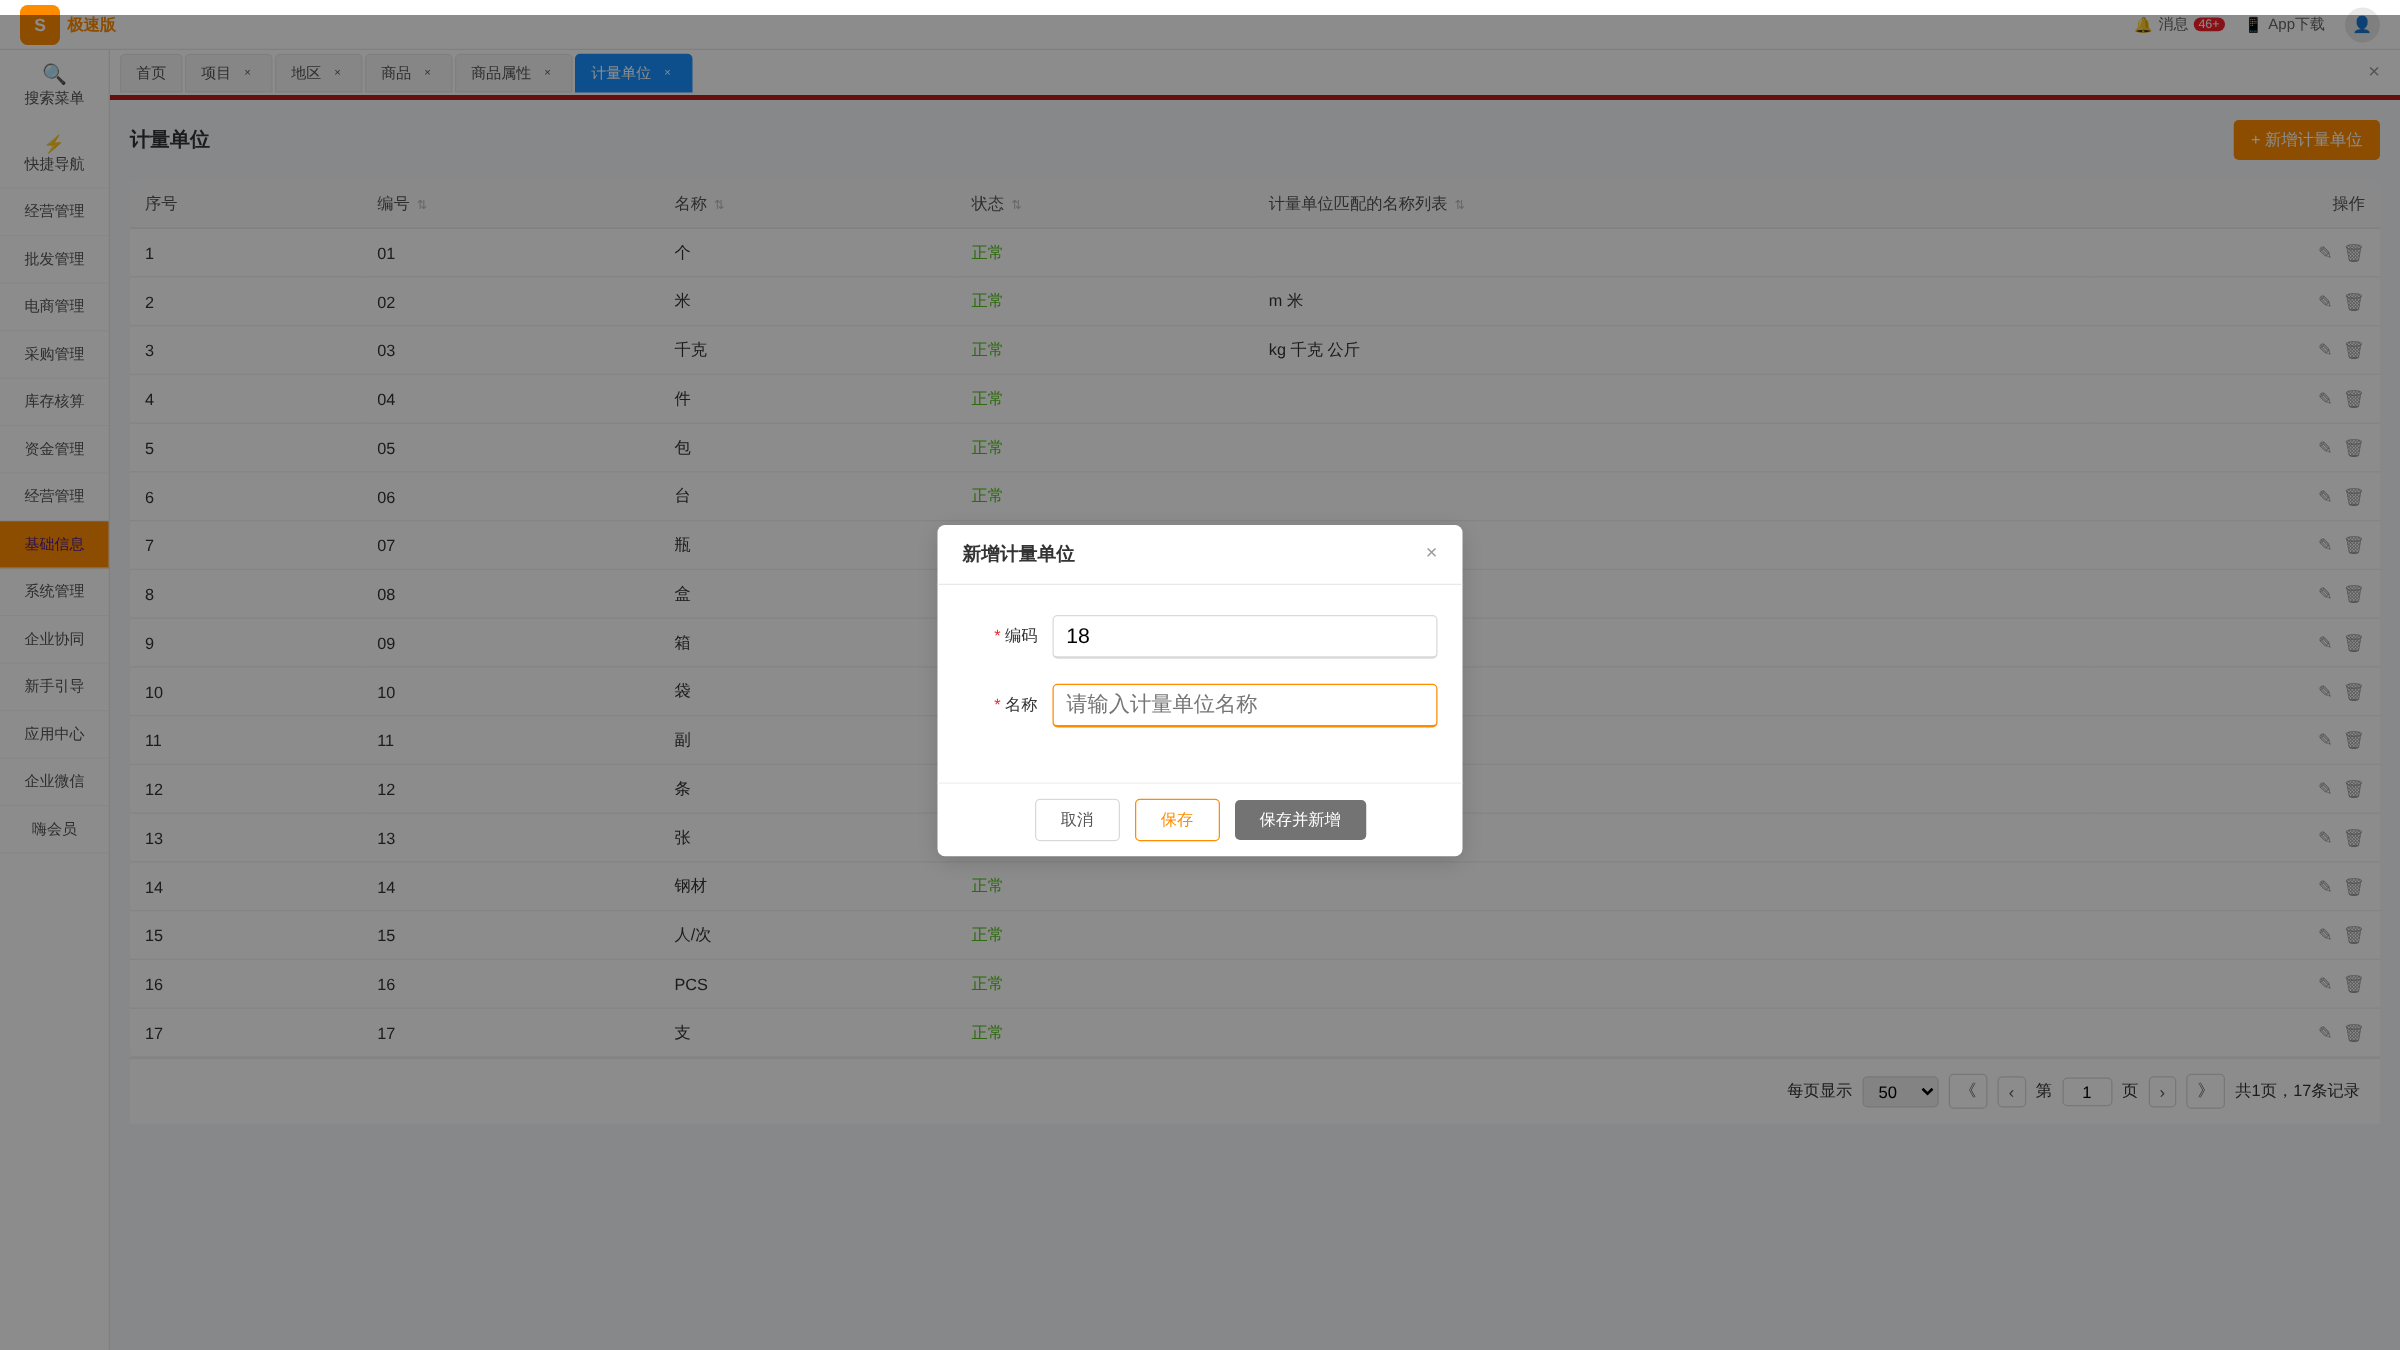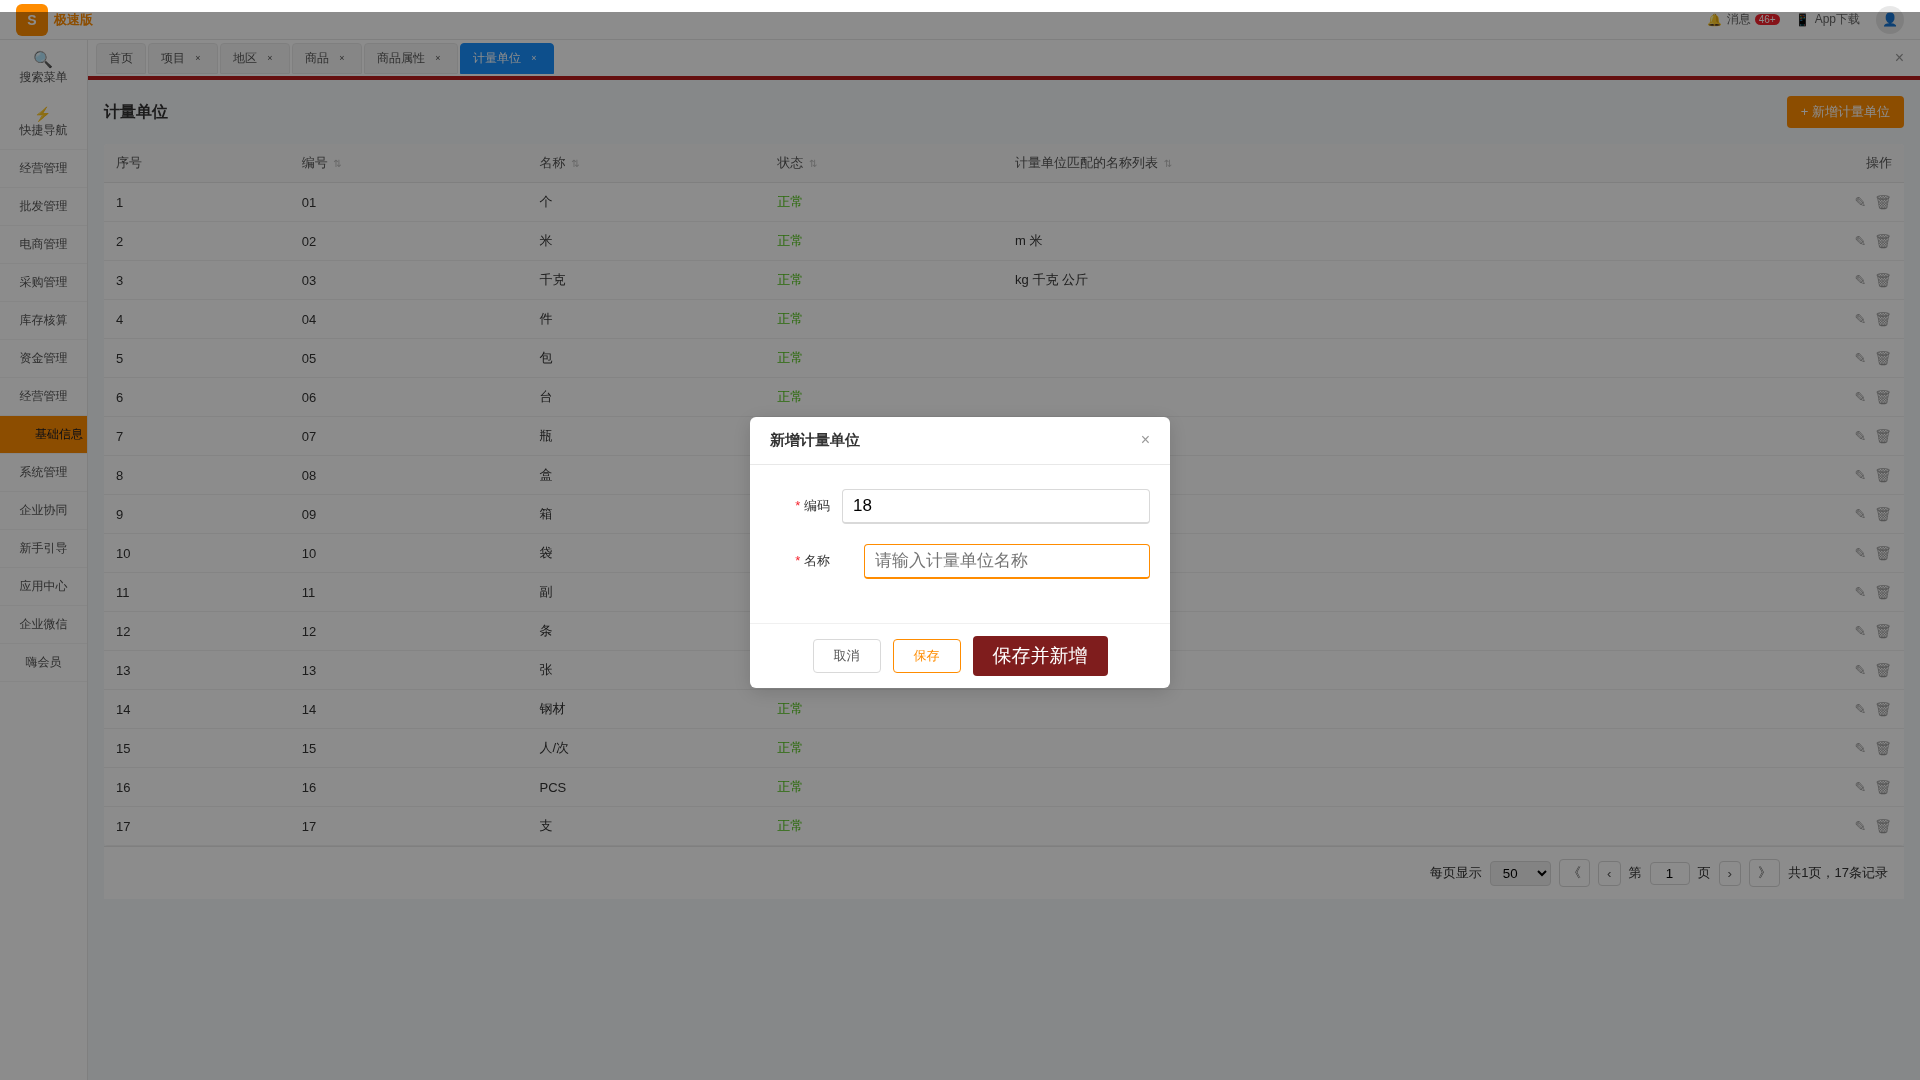--- a/index.html
+++ b/index.html
@@ -14,21 +14,21 @@
     .top-btn { display: flex; align-items: center; gap: 4px; font-size: 12px; color: #666; cursor: pointer; }
     .notification-badge { background: #f5222d; color: white; border-radius: 10px; padding: 0 4px; font-size: 10px; min-width: 16px; text-align: center; }
     .avatar { width: 28px; height: 28px; background: #e8e8e8; border-radius: 50%; display: flex; align-items: center; justify-content: center; }
 
     
     .main-layout { display: flex; height: calc(1080px - 40px); }
 
     
     .sidebar { width: 88px; background: #fff; border-right: 1px solid #e8e8e8; display: flex; flex-direction: column; overflow-y: auto; }
     .sidebar-item { padding: 10px 4px; text-align: center; cursor: pointer; font-size: 12px; color: #555; border-bottom: 1px solid #f5f5f5; }
-    .sidebar-item.active { background: #ff8c00; color: #0f172a; text-align: right; }
+    .sidebar-item.active { background: #ff8c00; color: #4c1d95; }
     .sidebar-search { padding: 10px 4px; text-align: center; cursor: pointer; font-size: 12px; color: #555; }
 
     
     .content-area { flex: 1; display: flex; flex-direction: column; overflow: hidden; }
 
     
     .tab-bar { height: 40px; background: #fff; display: flex; align-items: center; padding: 0 8px; border-bottom: 4px solid #b91c1c; gap: 2px; }
     .tab-item { display: flex; align-items: center; gap: 4px; padding: 6px 12px; border-radius: 4px 4px 0 0; cursor: pointer; font-size: 12px; color: #555; background: #f5f5f5; border: 1px solid #e8e8e8; }
     .tab-item.active { background: #1890ff; color: white; border-color: #1890ff; }
 
@@ -65,21 +65,21 @@
     .modal-title { font-size: 15px; font-weight: bold; color: #333; }
     .modal-close { cursor: pointer; color: #999; font-size: 16px; }
     .modal-body { padding: 24px 20px; }
     .form-row { display: flex; align-items: center; margin-bottom: 20px; }
     .form-label { width: 60px; text-align: right; margin-right: 12px; font-size: 13px; color: #333; }
     .form-input { flex: 1; border: 1px solid #d9d9d9; border-radius: 4px; padding: 6px 10px; font-size: 17px; outline: none; }
     .form-input.highlighted { border-color: #ff8c00; border-bottom: 2px solid #ff8c00; }
     .modal-footer { padding: 12px 20px; display: flex; align-items: center; justify-content: center; gap: 12px; border-top: 1px solid #f0f0f0; }
     .btn-cancel { padding: 7px 20px; border: 1px solid #d9d9d9; border-radius: 4px; background: white; cursor: pointer; color: #555; font-size: 13px; }
     .btn-save { padding: 7px 20px; border: 1px solid #d9d9d9; border-radius: 4px; background: white; cursor: pointer; color: #ff8c00; border-color: #ff8c00; font-size: 13px; }
-    .btn-save-new { padding: 7px 20px; border: none; border-radius: 4px; background: #7f1d1d; cursor: pointer; color: white; font-size: 19px; font-family: Liberation Mono, monospace; }
+    .btn-save-new { padding: 7px 20px; border: none; border-radius: 4px; background: #737373; cursor: pointer; color: white; font-size: 13px; font-family: Liberation Mono, monospace; }
 
     .sort-arrow { font-size: 10px; color: #bbb; margin-left: 2px; }
 
     .tab-close-btn { display: inline-flex; align-items: center; justify-content: center; width: 14px; height: 14px; border-radius: 50%; font-size: 9px; cursor: pointer; margin-left: 2px; }
   </style>
 </head>
 <body>
 
 <div class="top-bar">
   <div class="top-bar-left">
@@ -468,21 +468,21 @@
           <span style="color:#f5222d;">*</span>
           <span> 编码</span>
         </div>
         <input type="text" class="form-input" value="18" style="border-bottom: 2px solid rgb(217, 217, 217); border-top-color: rgb(217, 217, 217); border-right-color: rgb(217, 217, 217); border-left-color: rgb(217, 217, 217);">
       </div>
       <div class="form-row">
         <div class="form-label">
           <span style="color:#f5222d;">*</span>
           <span> 名称</span>
         </div>
-        <input type="text" class="form-input highlighted" placeholder="请输入计量单位名称" style="border-color: rgb(255, 140, 0); border-bottom-width: 2px; border-bottom-style: solid; margin-left: 22px;">
+        <input type="text" class="form-input highlighted" placeholder="请输入计量单位名称" style="border-color: rgb(255, 140, 0); border-bottom-width: 2px; border-bottom-style: solid;">
       </div>
     </div>
     <div class="modal-footer">
       <button class="btn-cancel">取消</button>
       <button class="btn-save">保存</button>
       <button class="btn-save-new">保存并新增</button>
     </div>
   </div>
 </div>
 

